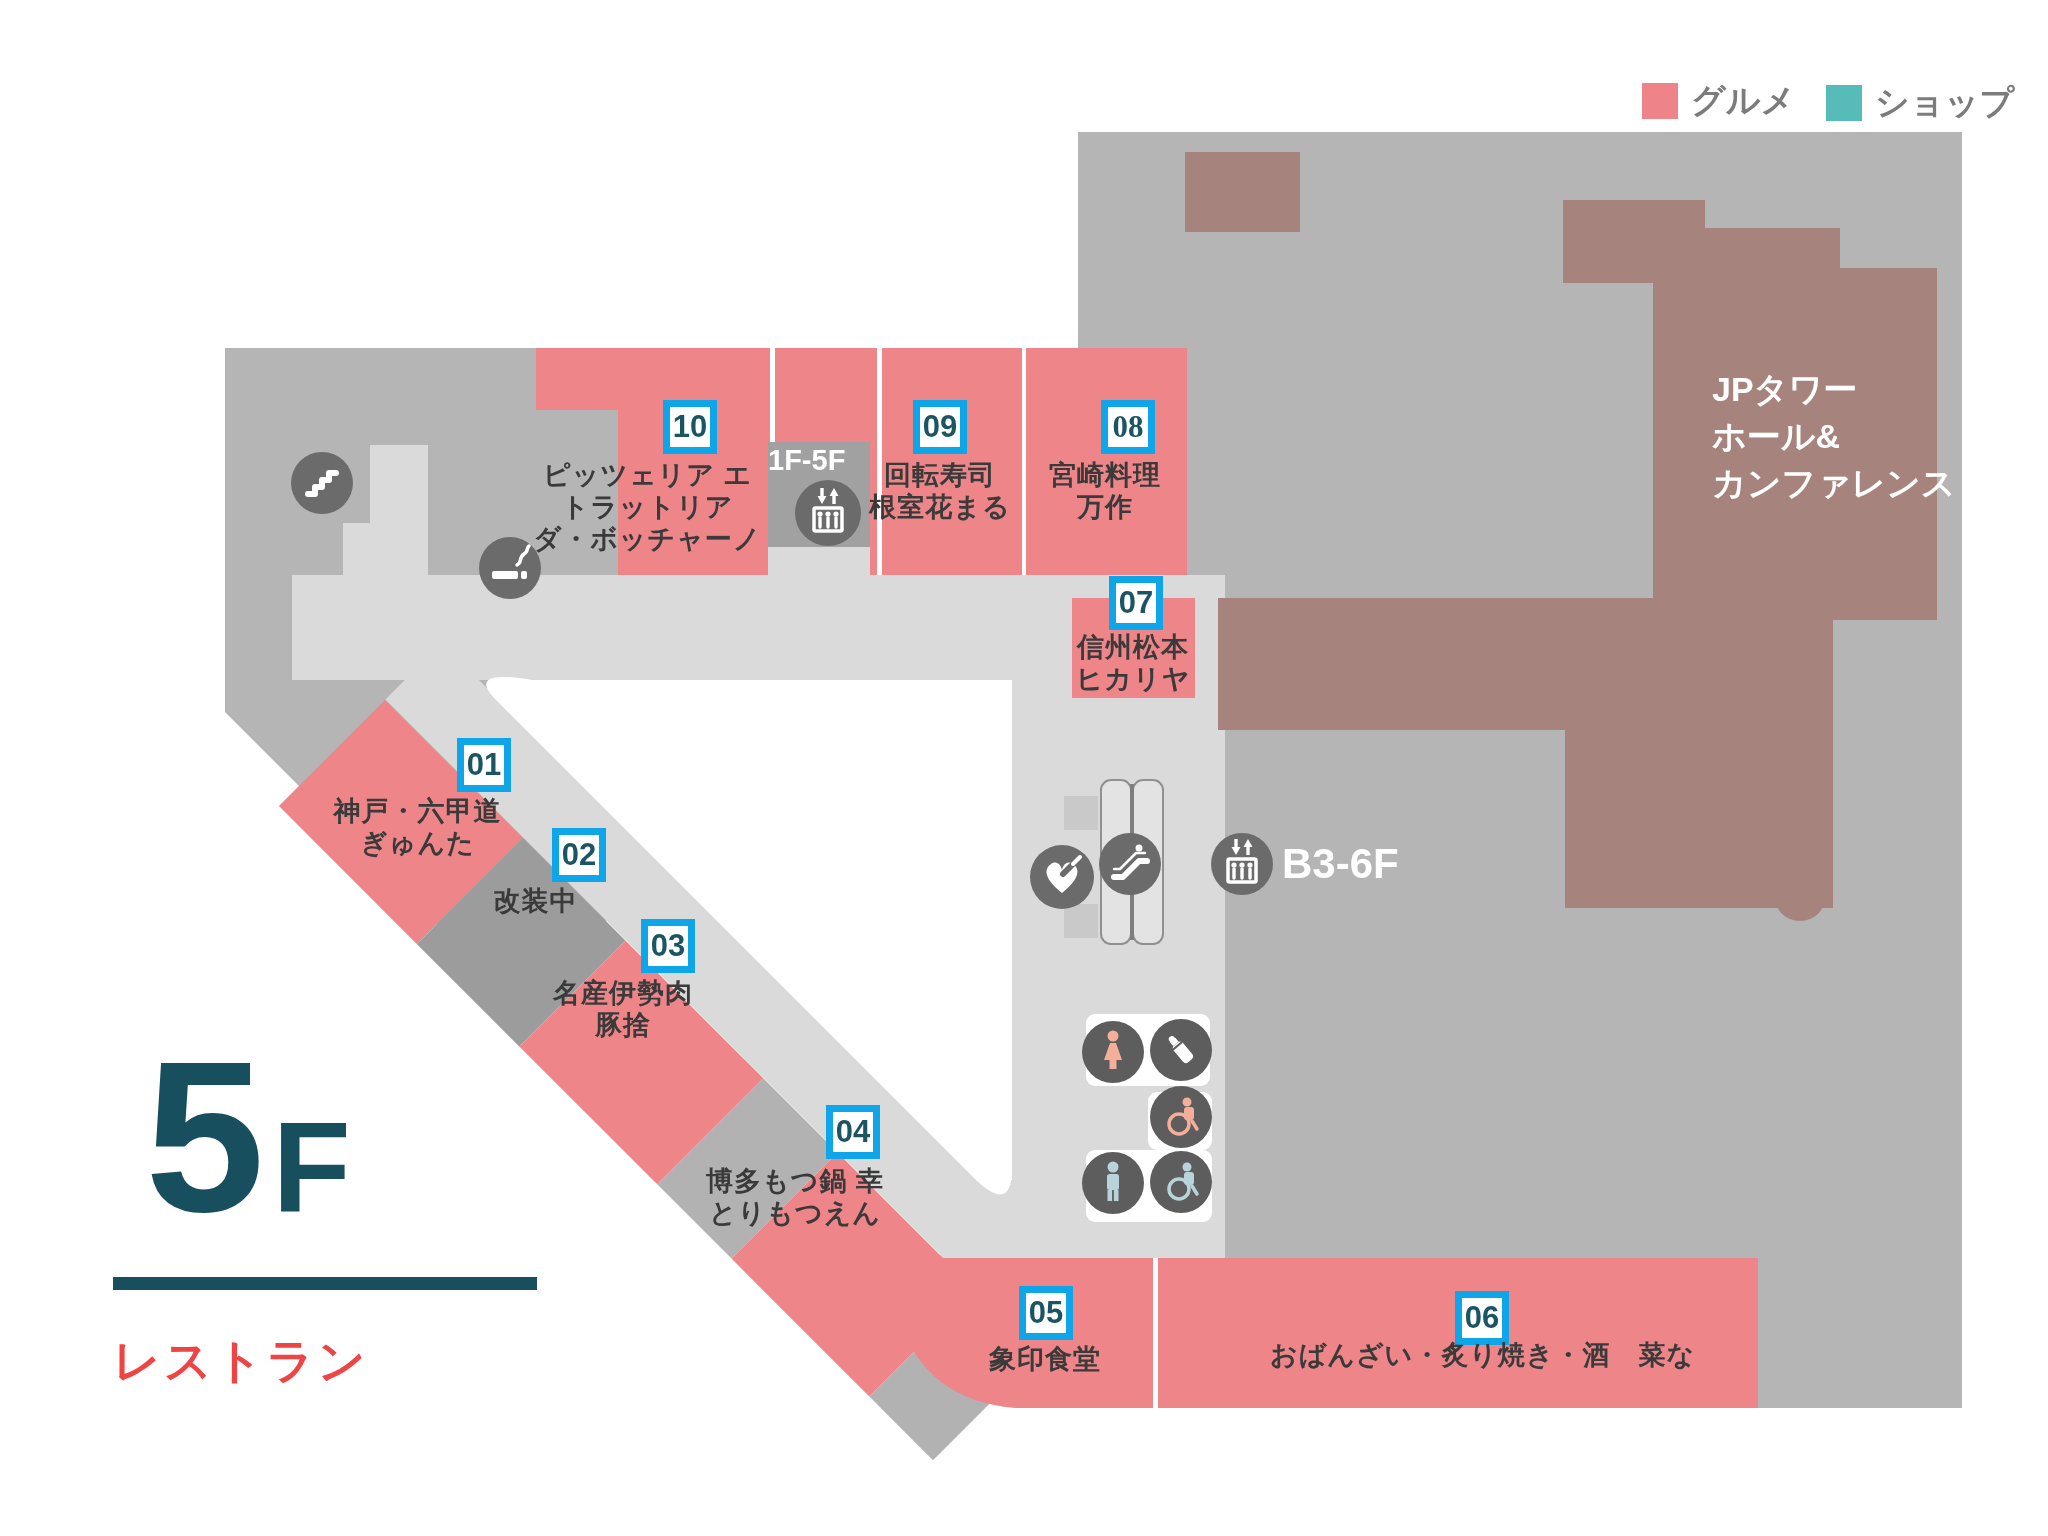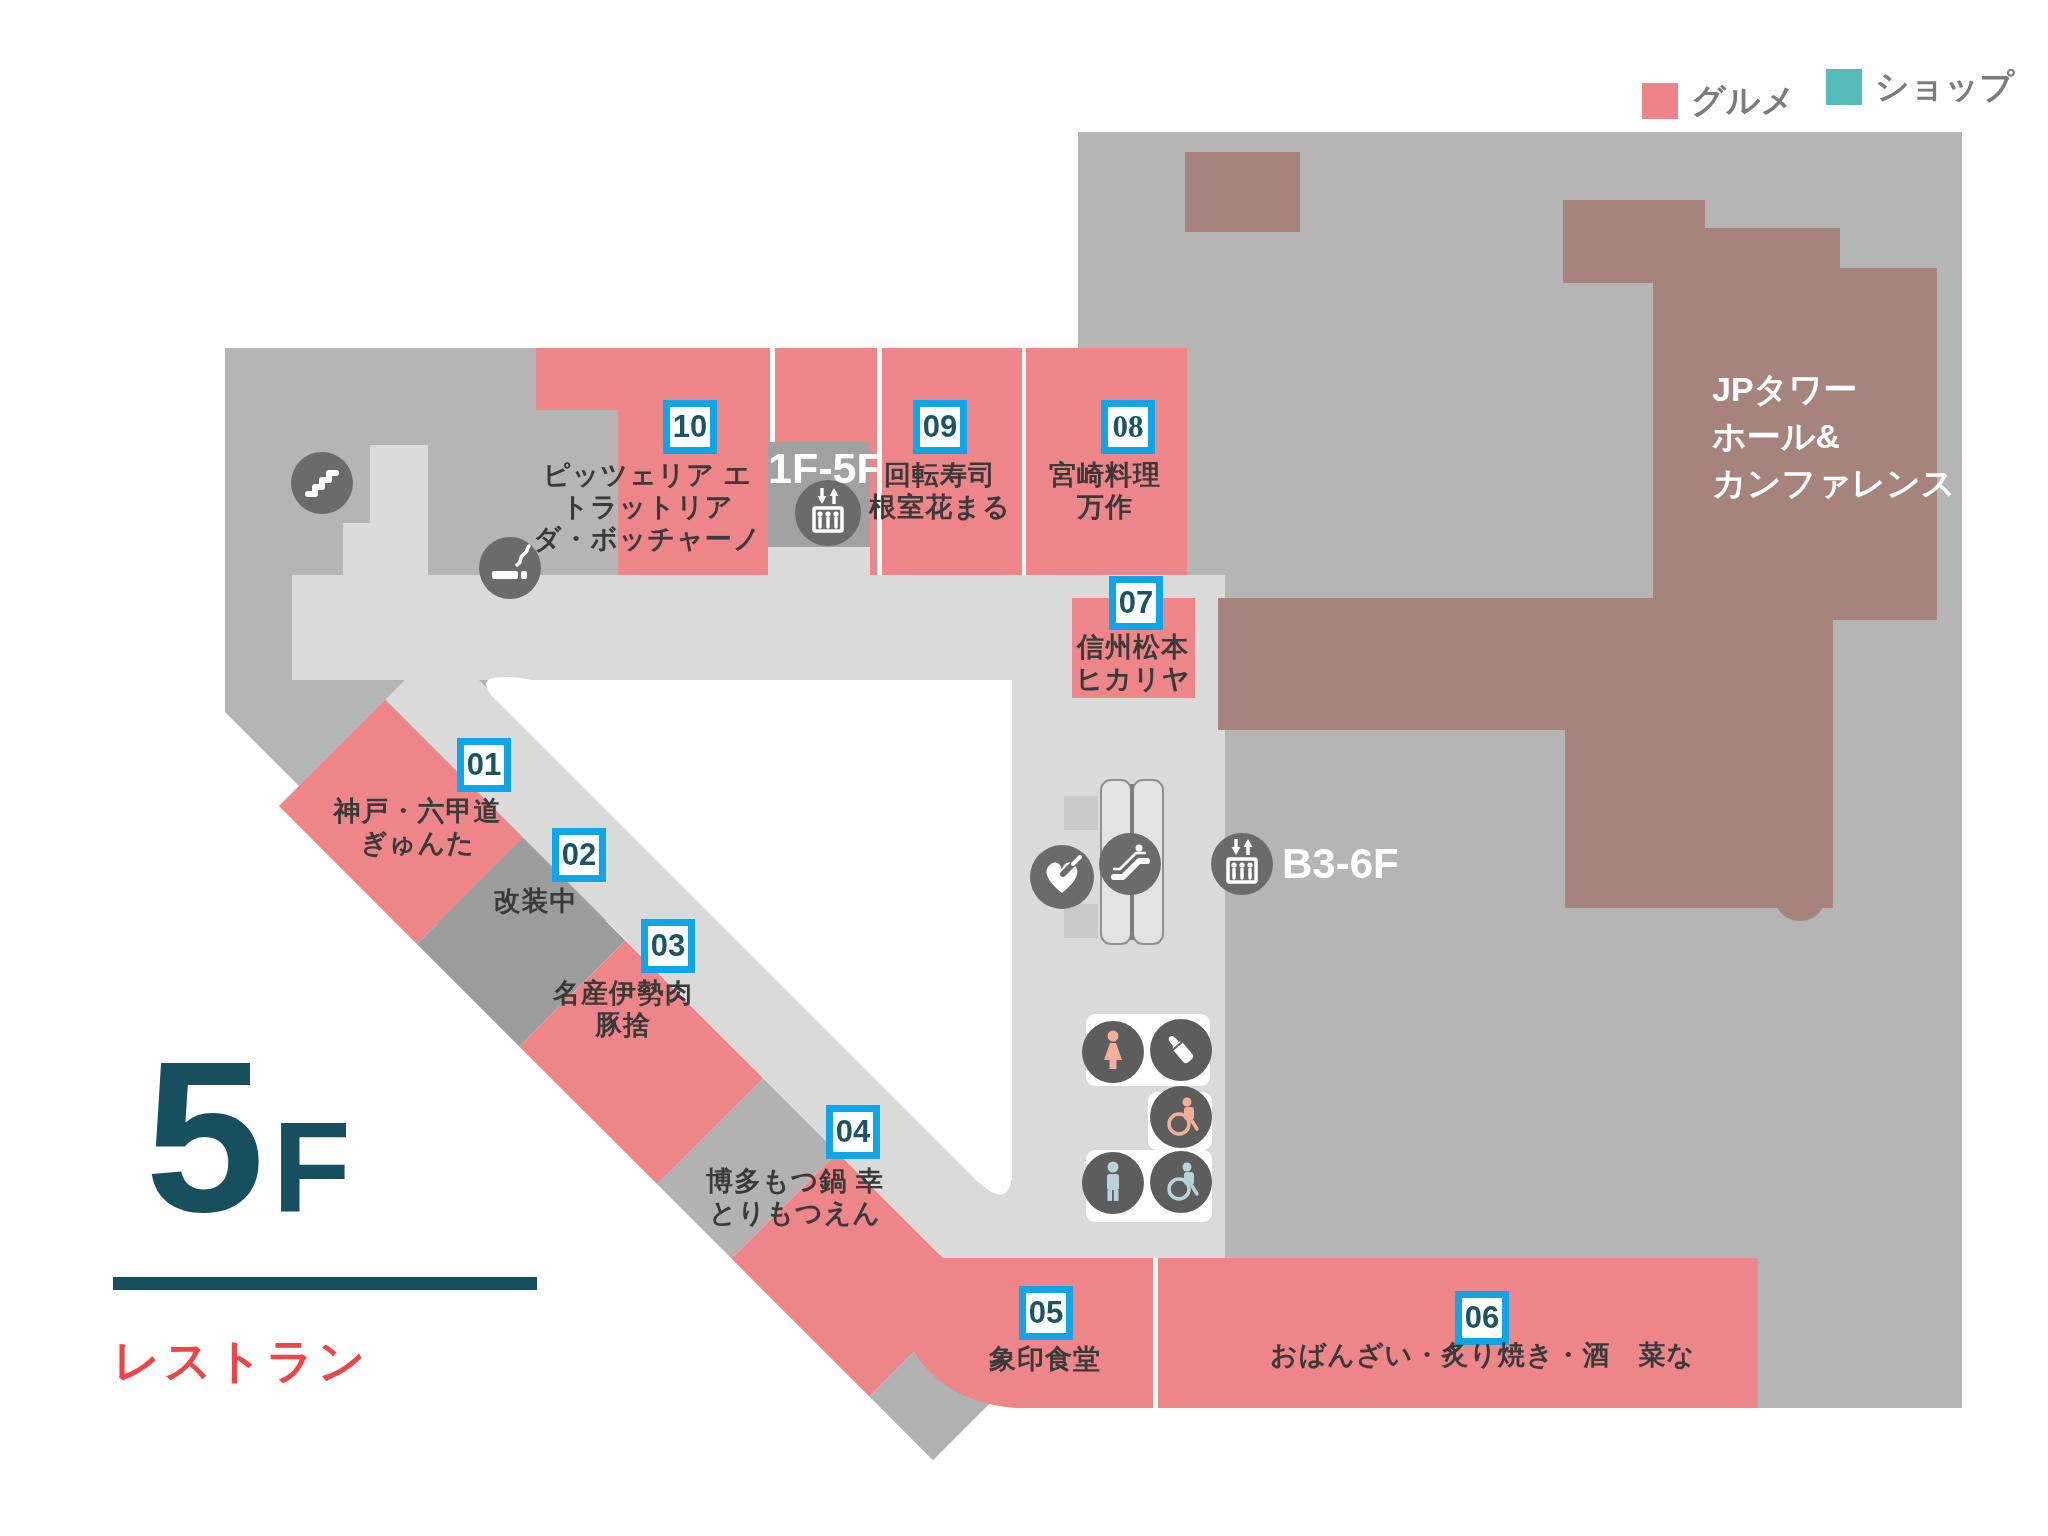--- a/index.html
+++ b/index.html
@@ -188,21 +188,21 @@
       <rect x="3" y="-10" width="10" height="13" rx="3" fill="#B9D3DB"></rect>
       <circle cx="-2" cy="7" r="10" fill="none" stroke="#B9D3DB" stroke-width="3.5"></circle>
       <path d="M 11 4 l 5 8" stroke="#B9D3DB" stroke-width="3.5" stroke-linecap="round"></path>
     </g>
   </svg>
 
   <div class="legend-item" style="left:1642px;top:78px;">
     <span class="legend-swatch" style="background:#EE8489;"></span>
     <span class="legend-text">グルメ</span>
   </div>
-  <div class="legend-item" style="left:1826px;top:64px;">
+  <div class="legend-item" style="left:1826px;top:80px;">
     <span class="legend-swatch" style="background:#57BCB9;"></span>
     <span class="legend-text">ショップ</span>
   </div>
 
   <div id="floor-title">
     <span id="floor-num">5</span>
     <span id="floor-suffix">F</span>
   </div>
   <div id="floor-rule"></div>
   <div id="floor-cat">レストラン</div>
@@ -255,16 +255,16 @@
   </div>
   <div class="slabel" style="left:1270px;top:1340px;width:400px;">
     <span>おばんざい・炙り焼き・酒　菜な</span>
   </div>
 
   <div class="wlabel" style="left:1712px;top:366px;font-size:34px;line-height:1.38;">
     <span style="display:block;">JPタワー</span>
     <span style="display:block;">ホール&amp;</span>
     <span style="display:block;">カンファレンス</span>
   </div>
-  <div class="wlabel" style="left:768px;top:444px;width:102px;font-size:43px;">1F-5F</div>
+  <div class="wlabel" style="left:768px;top:444px;width:102px;font-size:29px;">1F-5F</div>
   <div class="wlabel" style="left:1282px;top:840px;font-size:42px;">B3-6F</div>
 
 </div>
 
 </body></html>

